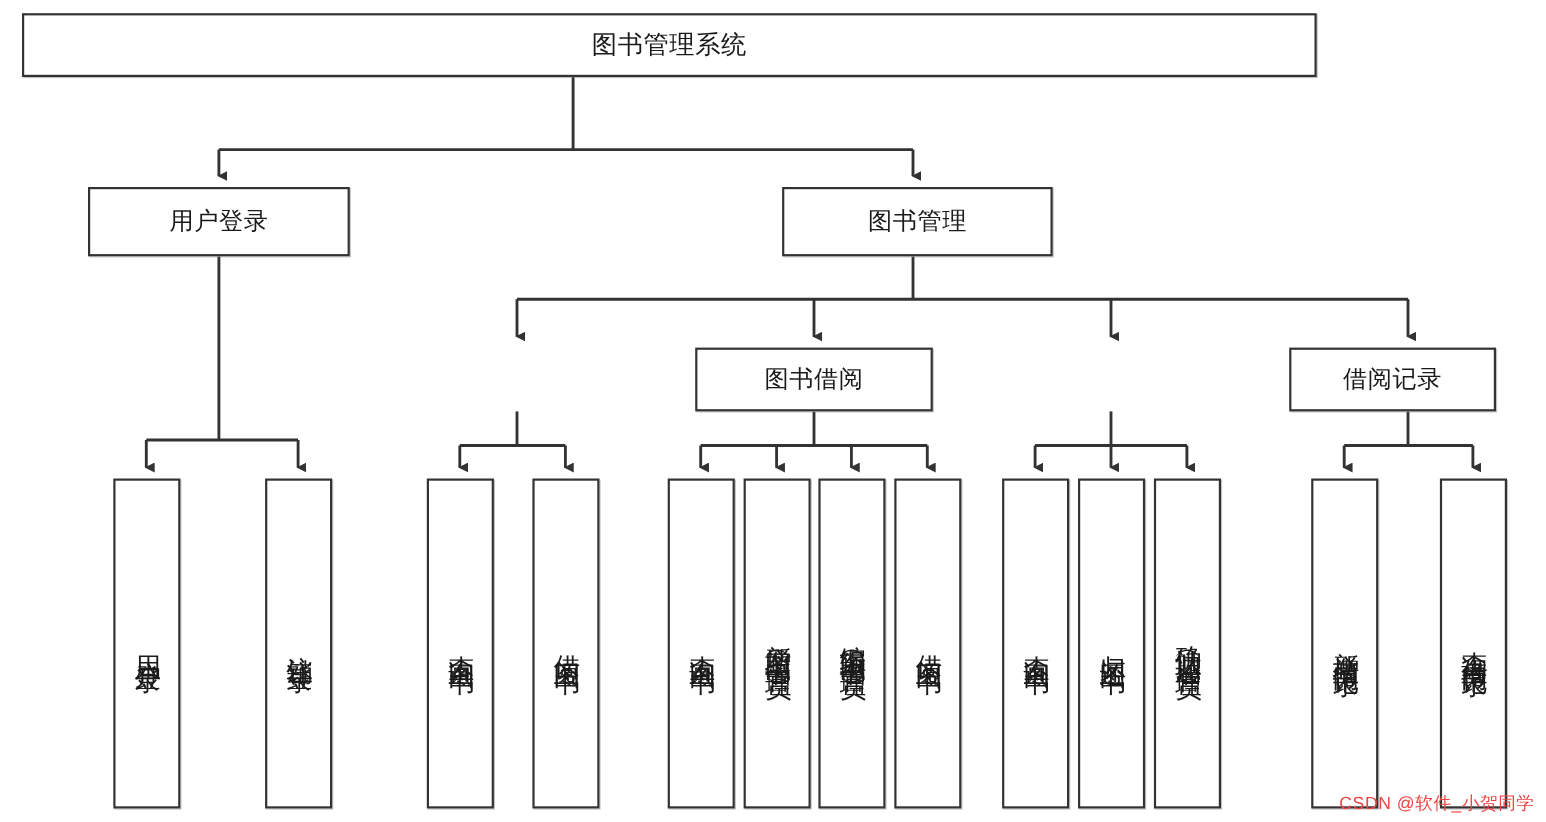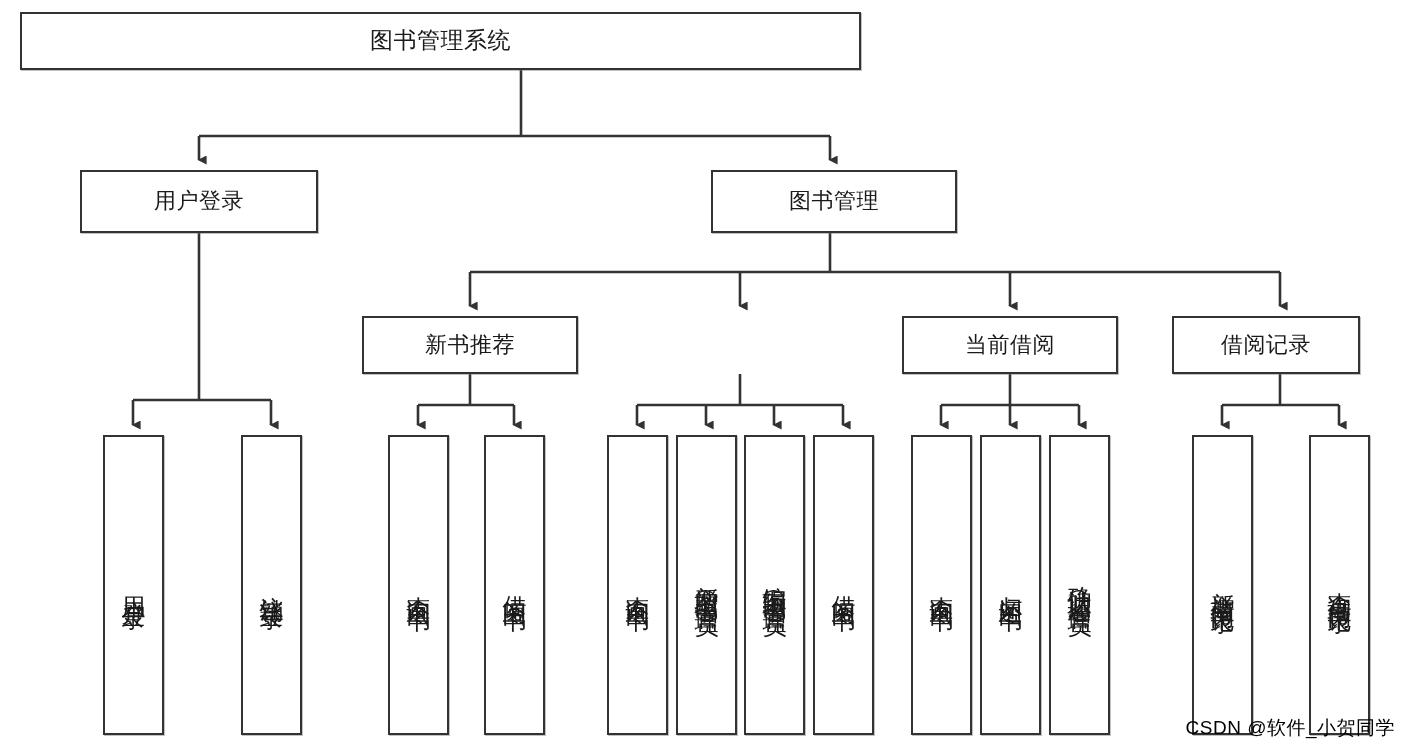--- a/index.html
+++ b/index.html
@@ -56,22 +56,22 @@
     left: 0;
     top: 0;
     width: 1405px;
     height: 747px;
     pointer-events: none;
   }
   .watermark {
     position: absolute;
     right: 10px;
     bottom: 6px;
-    font-size: 19px;
-    color: #000000;
+    font-size: 16px;
+    color: #ef4444;
     letter-spacing: 0.5px;
     white-space: nowrap;
   }
 </style>
 </head>
 <body>
 
 <div id="canvas">
 
   <svg class="wires" viewBox="0 0 1405 747">
@@ -120,36 +120,33 @@
       <path d="M1010,405 L1010,425" marker-end="url(#arrow)"></path>
       <path d="M1079,405 L1079,425" marker-end="url(#arrow)"></path>
 
       <path d="M1280,374 L1280,405"></path>
       <path d="M1222,405 L1339,405"></path>
       <path d="M1222,405 L1222,425" marker-end="url(#arrow)"></path>
       <path d="M1339,405 L1339,425" marker-end="url(#arrow)"></path>
     </g>
   </svg>
 
-  <div class="node horiz title" style="left:20px; top:12px; width:841px; height:58px;">
+  <div class="node horiz title" style="left:20px; top:12px; width:1177px; height:58px;">
     <span class="label">图书管理系统</span>
   </div>
 
   <div class="node horiz" style="left:80px; top:170px; width:238px; height:63px;">
     <span class="label">用户登录</span>
   </div>
   <div class="node horiz" style="left:711px; top:170px; width:246px; height:63px;">
     <span class="label">图书管理</span>
   </div>
 
-  <div class="node horiz" style="left:362px; top:316px; width:216px; height:58px;">
-    <span class="label">新书推荐</span>
-  </div>
-  <div class="node horiz" style="left:902px; top:316px; width:216px; height:58px;">
-    <span class="label">当前借阅</span>
+  <div class="node horiz" style="left:632px; top:316px; width:216px; height:58px;">
+    <span class="label">图书借阅</span>
   </div>
   <div class="node horiz" style="left:1172px; top:316px; width:188px; height:58px;">
     <span class="label">借阅记录</span>
   </div>
 
   <div class="node vert" style="left:103px; top:435px; width:61px; height:300px;">
     <span class="label">用户登录</span>
   </div>
   <div class="node vert" style="left:241px; top:435px; width:61px; height:300px;">
     <span class="label">注销登录</span>

